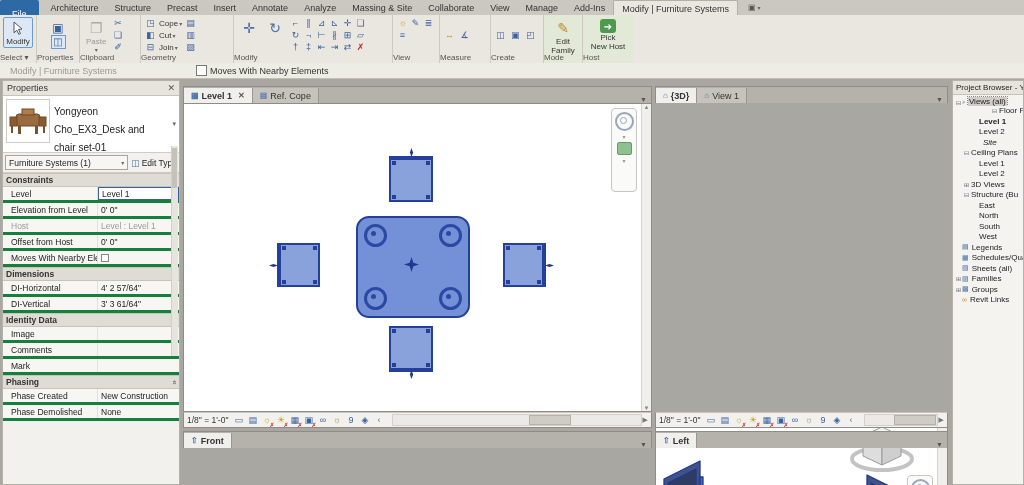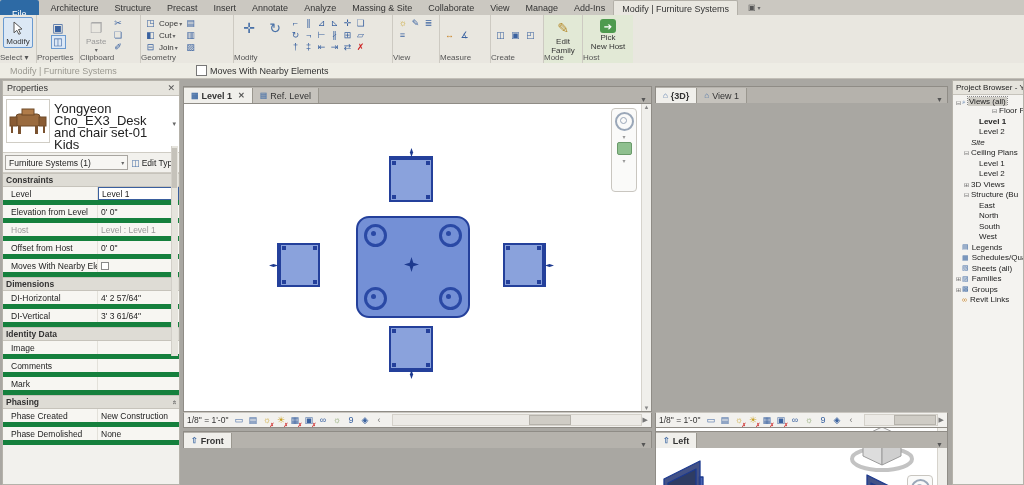--- a/index.html
+++ b/index.html
@@ -34,30 +34,30 @@
   #optionsbar{left:0;top:63px;width:1024px;height:15px;background:#eeede5;border-bottom:1px solid #c2bfb7;display:flex;align-items:center;font-size:9px;color:#333;}
   #opt-context{color:#9a9890;padding:0 10px;width:170px;}
   .cb{width:9px;height:9px;border:1px solid #777;background:#fff;margin:0 3px 0 6px;display:inline-block;}
   
   #props{left:2px;top:80px;width:178px;height:405px;background:#f2f1ed;border:1px solid #b5b2aa;box-sizing:border-box;font-size:8.5px;color:#222;}
   #props-header{height:14px;background:#e6e4dd;border-bottom:1px solid #c6c3bb;display:flex;align-items:center;padding:0 4px;}
   #props-title{flex:1;font-size:9px;color:#333;}
   #props-close{color:#555;cursor:pointer;font-size:9px;}
   #type-sel{height:50px;background:#fff;border-bottom:1px solid #cfccc4;display:flex;padding:3px;gap:4px;}
   #thumb{width:42px;height:42px;border:1px solid #d0cdc5;background:#fff;flex:none;}
-  #type-name{flex:1;font-size:13px;line-height:12px;padding-top:4px;}
+  #type-name{flex:1;font-size:10px;line-height:18px;padding-top:4px;}
   #type-caret{align-self:center;color:#666;font-size:7px;}
   #combo-row{height:17px;display:flex;align-items:center;background:#f2f1ed;border-bottom:1px solid #cfccc4;padding:1px 2px;gap:3px;}
   #filter-combo{flex:1;height:13px;border:1px solid #a8a5a0;background:#f7f6f3;display:flex;align-items:center;padding:0 3px;font-size:8.5px;}
   #filter-combo .caret{margin-left:auto;}
   #edit-type{display:flex;align-items:center;gap:2px;cursor:pointer;font-size:8.5px;}
   #edit-type .eticon{color:#4a72a8;font-size:9px;}
   .pgroup{background:#dedcd5;border-top:1px solid #c6c3bb;border-bottom:1px solid #c6c3bb;height:12px;display:flex;align-items:center;padding:0 3px;font-weight:bold;color:#333;}
   .pgroup .gcol{margin-left:auto;color:#666;font-size:8px;transform:scaleY(.8);}
-  .prow{height:13px;display:flex;border-bottom:5px solid #15803d;background:#f7f6f2;}
+  .prow{height:13px;display:flex;border-bottom:3px solid #15803d;background:#f7f6f2;}
   .prow .plbl{width:86px;padding-left:8px;display:flex;align-items:center;border-right:1px solid #e3e1da;overflow:hidden;white-space:nowrap;}
   .prow .pval{flex:1;display:flex;align-items:center;padding-left:3px;overflow:hidden;white-space:nowrap;}
   .prow .pval.edit{border:1px solid #3a5f9e;background:#fff;margin:0;}
   .prow .pval.muted,.prow .plbl.muted{color:#999;}
   .prow .pval .vcb{width:8px;height:8px;border:1px solid #888;background:#fff;}
   #props-scroll{position:absolute;right:1px;top:65px;width:6px;height:210px;background:#e6e4dd;border-left:1px solid #d2cfc8;}
   #props-scroll .sthumb{position:absolute;left:0;width:5px;background:#c5c2ba;}
   
   .vtabs{background:#b5b2ac;display:flex;align-items:flex-end;height:17px;font-size:9px;color:#333;border:1px solid #8f8c86;border-bottom:none;box-sizing:border-box;}
   .vtab{height:15px;display:flex;align-items:center;gap:3px;padding:0 7px;background:#c6c3bd;border-right:1px solid #9a978f;cursor:pointer;white-space:nowrap;}
@@ -386,21 +386,21 @@
 </div>
 
 <div class="vtabs abs" style="left:183px;top:86px;width:469px" id="plan-tabs">
     <div class="vtab active">
       <span class="ticon">▦</span>
       <span>Level 1</span>
       <span class="tclose">✕</span>
     </div>
     <div class="vtab">
       <span class="ticon">▦</span>
-      <span>Ref. Level</span>
+      <span>Ref. Cope</span>
     </div>
     <span class="tmenu">▼</span>
   </div>
 <div class="canvas abs" style="left:183px;top:103px;width:469px;height:309px">
 
   <div id="plan-table" style="left:172px;top:112px;width:110px;height:98px">
     <div class="corner" style="left:6px;top:6px"></div>
     <div class="corner" style="right:6px;top:6px"></div>
     <div class="corner" style="left:6px;bottom:6px"></div>
     <div class="corner" style="right:6px;bottom:6px"></div>
@@ -576,21 +576,21 @@
         <span class="tlabel">Floor Plans</span>
       </div>
       <div class="titem bold" style="padding-left: 18px;">
         <span class="texp"></span>
         <span class="tlabel">Level 1</span>
       </div>
       <div class="titem" style="padding-left: 18px;">
         <span class="texp"></span>
         <span class="tlabel">Level 2</span>
       </div>
-      <div class="titem" style="padding-left: 10px; font-style: italic;">
+      <div class="titem" style="padding-left: 22px; font-style: italic;">
         <span class="texp"></span>
         <span class="tlabel">Site</span>
       </div>
       <div class="titem" style="padding-left: 10px;">
         <span class="texp">⊟</span>
         <span class="tlabel">Ceiling Plans</span>
       </div>
       <div class="titem" style="padding-left: 18px;">
         <span class="texp"></span>
         <span class="tlabel">Level 1</span>

